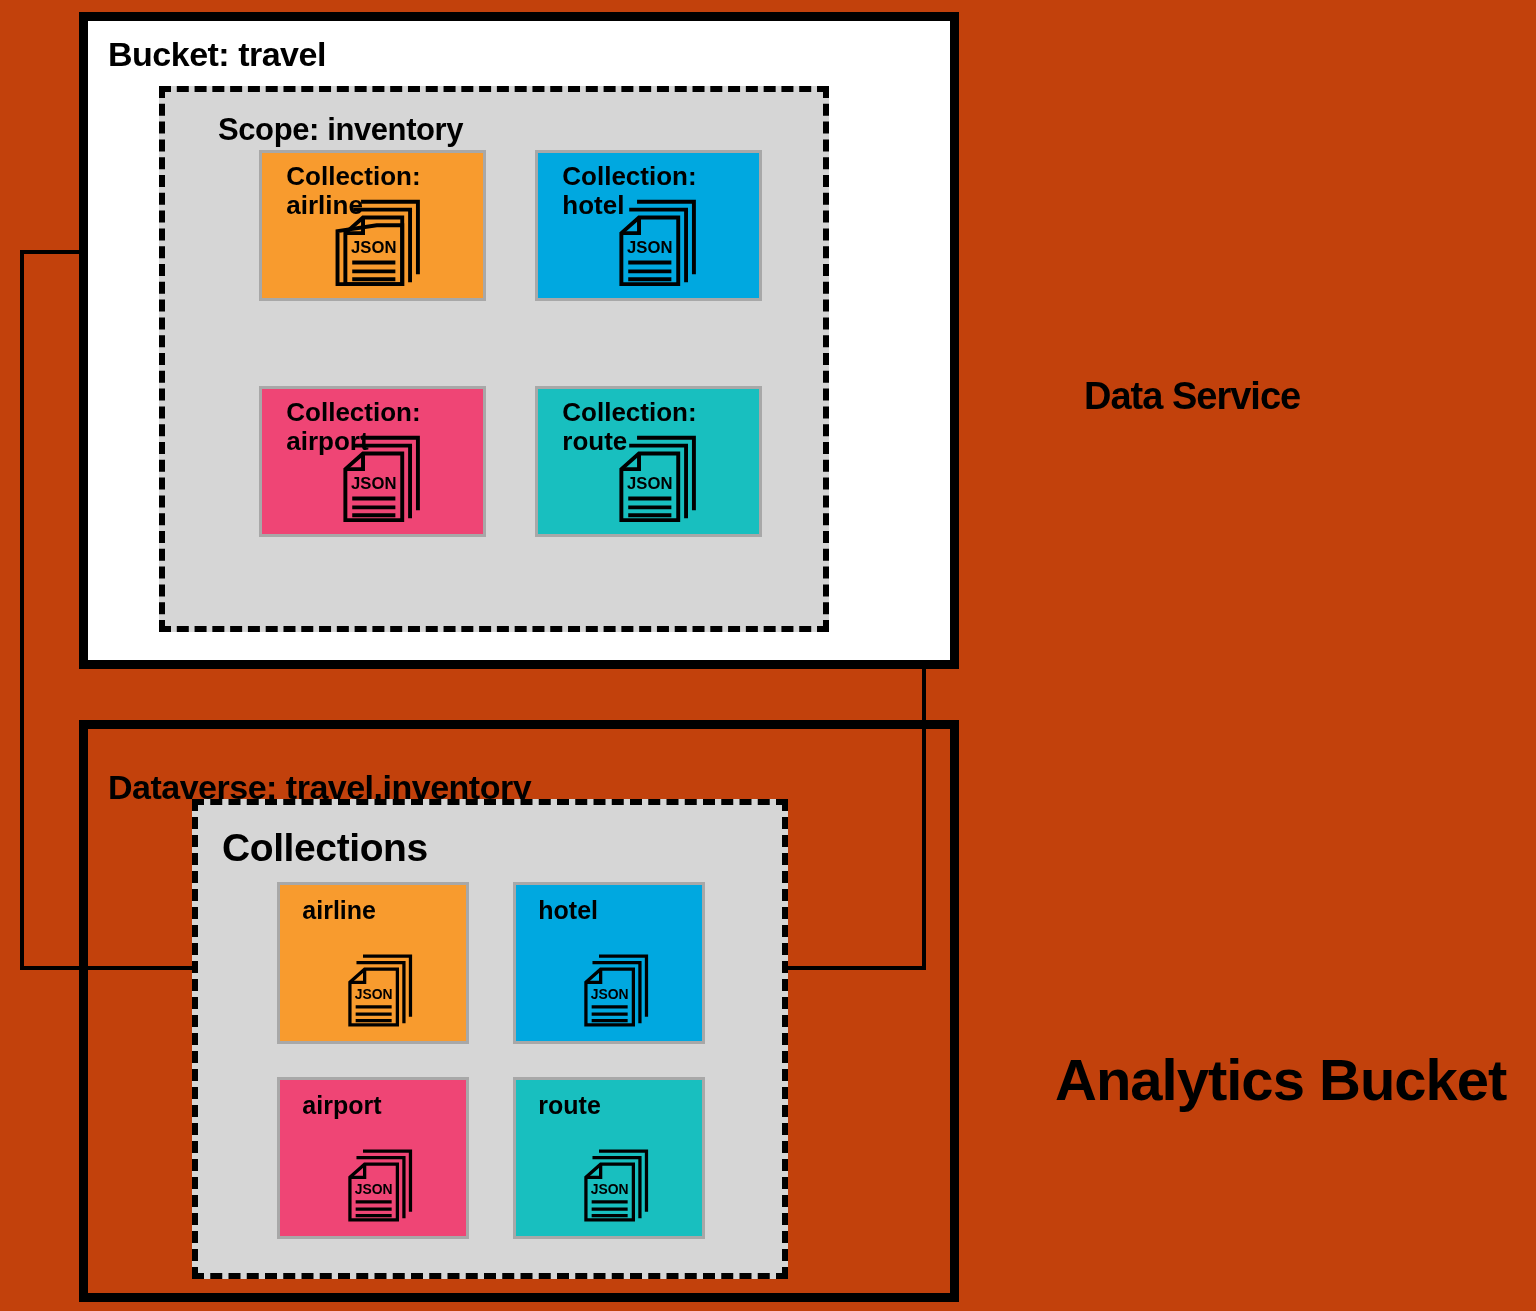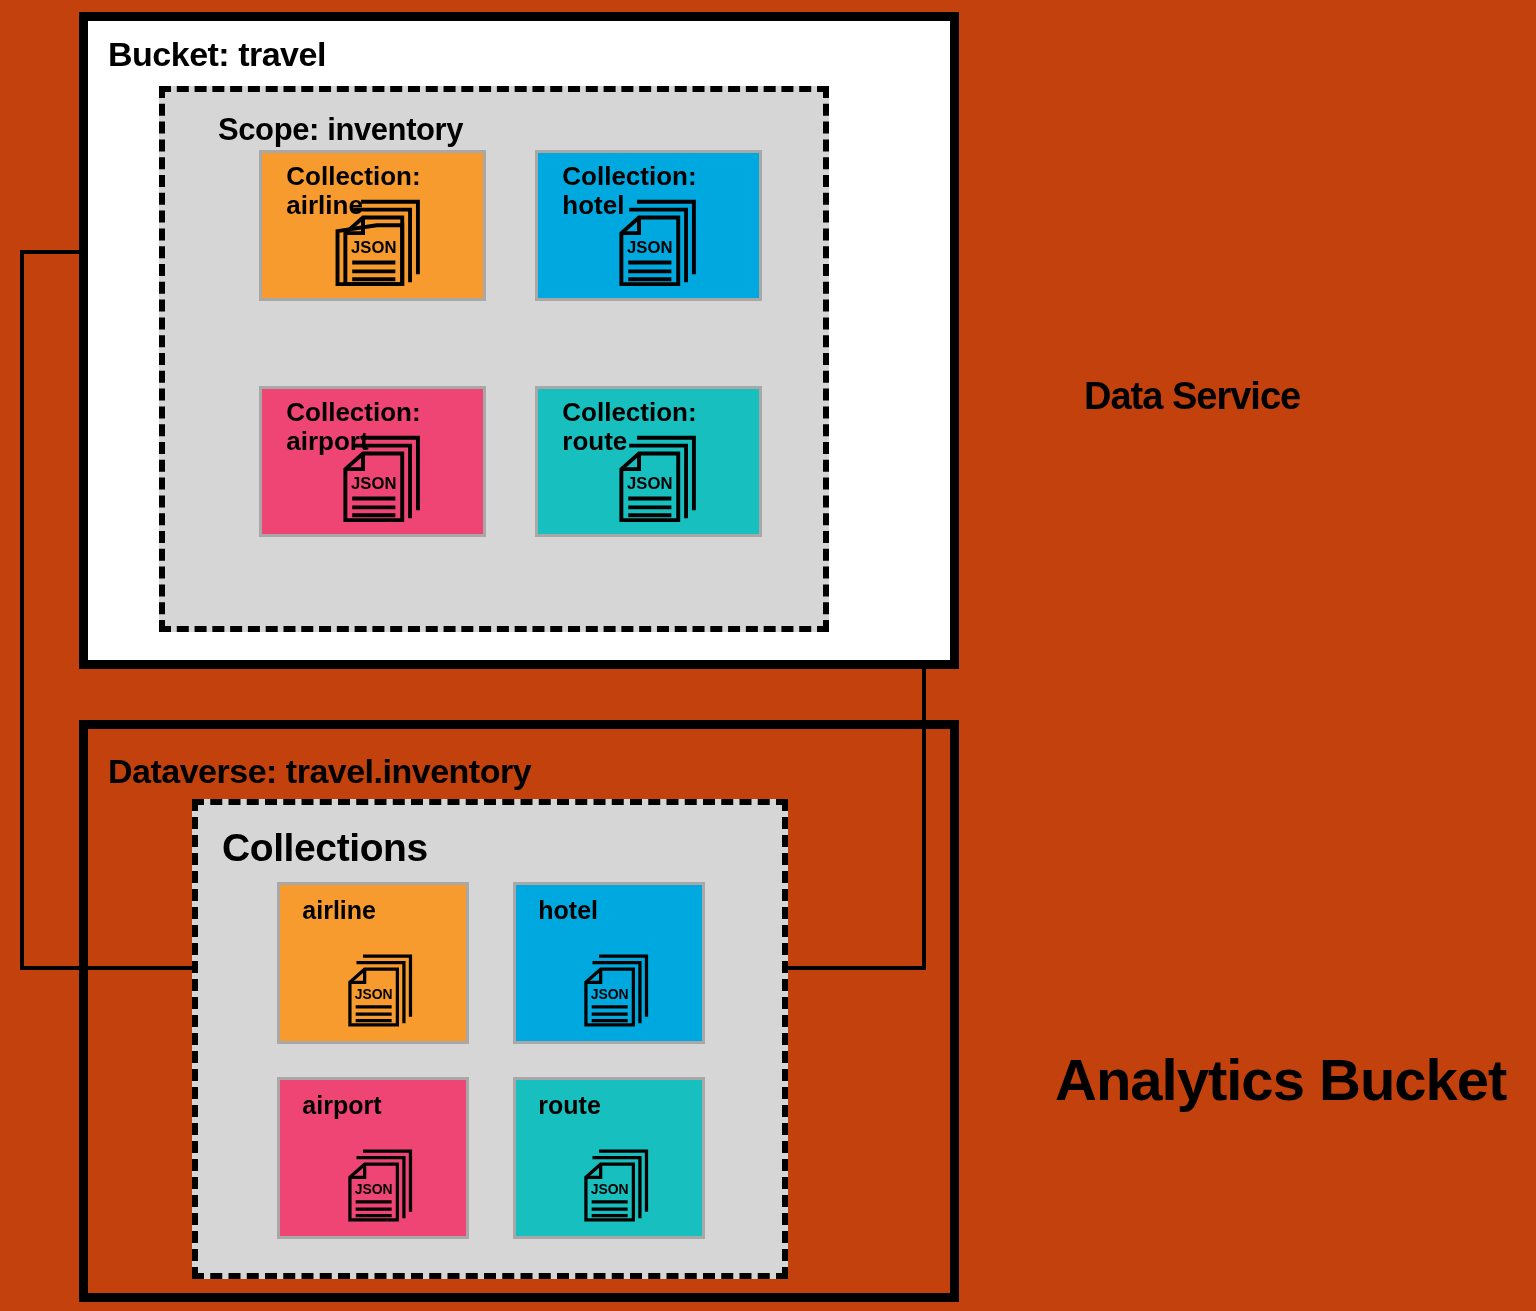--- a/index.html
+++ b/index.html
@@ -195,21 +195,21 @@
           <line x1="25" y1="74" x2="69" y2="74"></line>
           <line x1="25" y1="83" x2="69" y2="83"></line>
           <line x1="25" y1="91" x2="69" y2="91"></line>
         </g>
       </svg>
     </div>
   </div>
 
   <div class="container-box" style="left:79px; top:720px; width:880px; height:582px; background:transparent;"></div>
 
-  <div class="container-title" style="left:108px; top:752px; font-size:34px;">Dataverse: travel.inventory</div>
+  <div class="container-title" style="left:108px; top:768px; font-size:34px;">Dataverse: travel.inventory</div>
 
   <div class="dashed-group" style="left:192px; top:799px; width:596px; height:480px;"></div>
 
   <div class="dashed-title" style="left:222px; top:826px; font-size:39px;">Collections</div>
 
   <div class="card card-sm" style="left:277px; top:882px; background:#F89B2E;">
     <div class="card-label">airline</div>
     <div class="card-icon">
       <svg viewBox="0 0 110 102" width="100%" height="100%">
         <g fill="none" stroke="#000" stroke-width="4" stroke-linejoin="miter">

